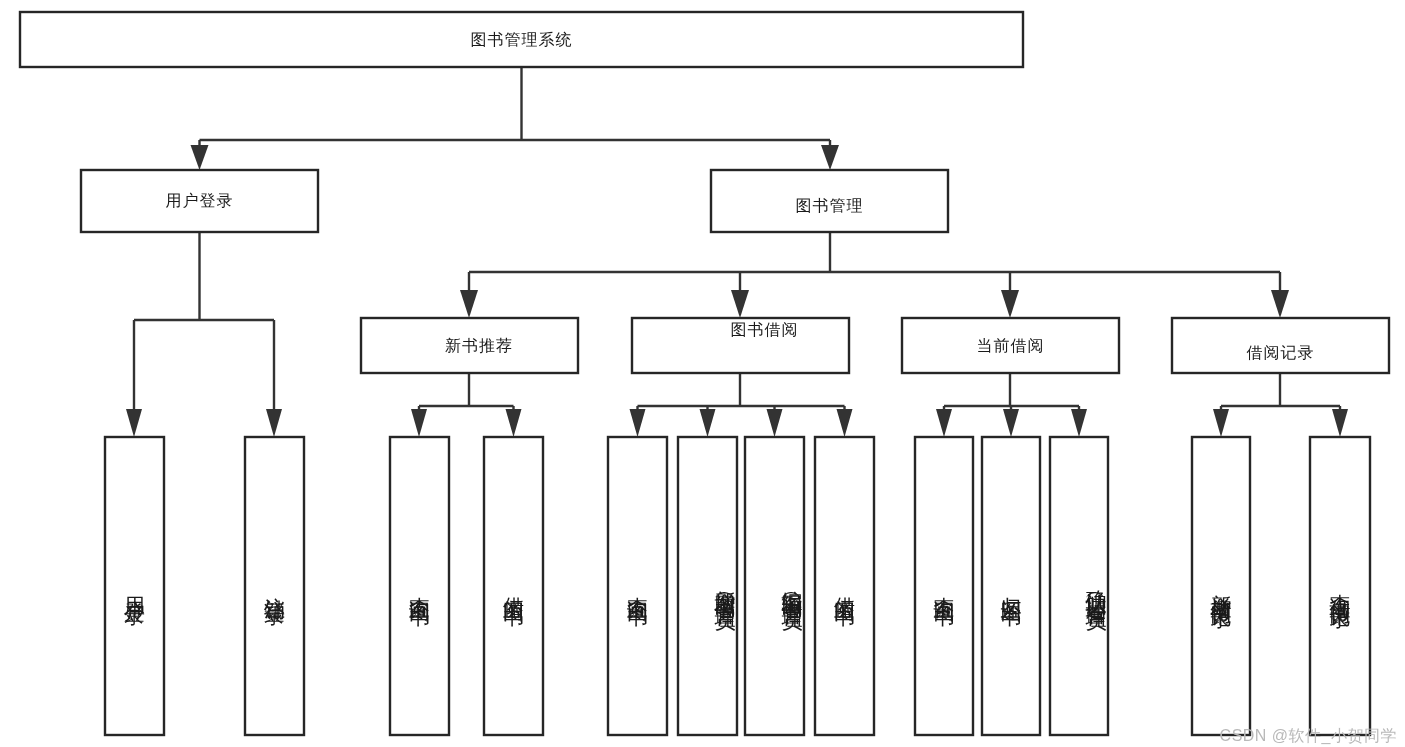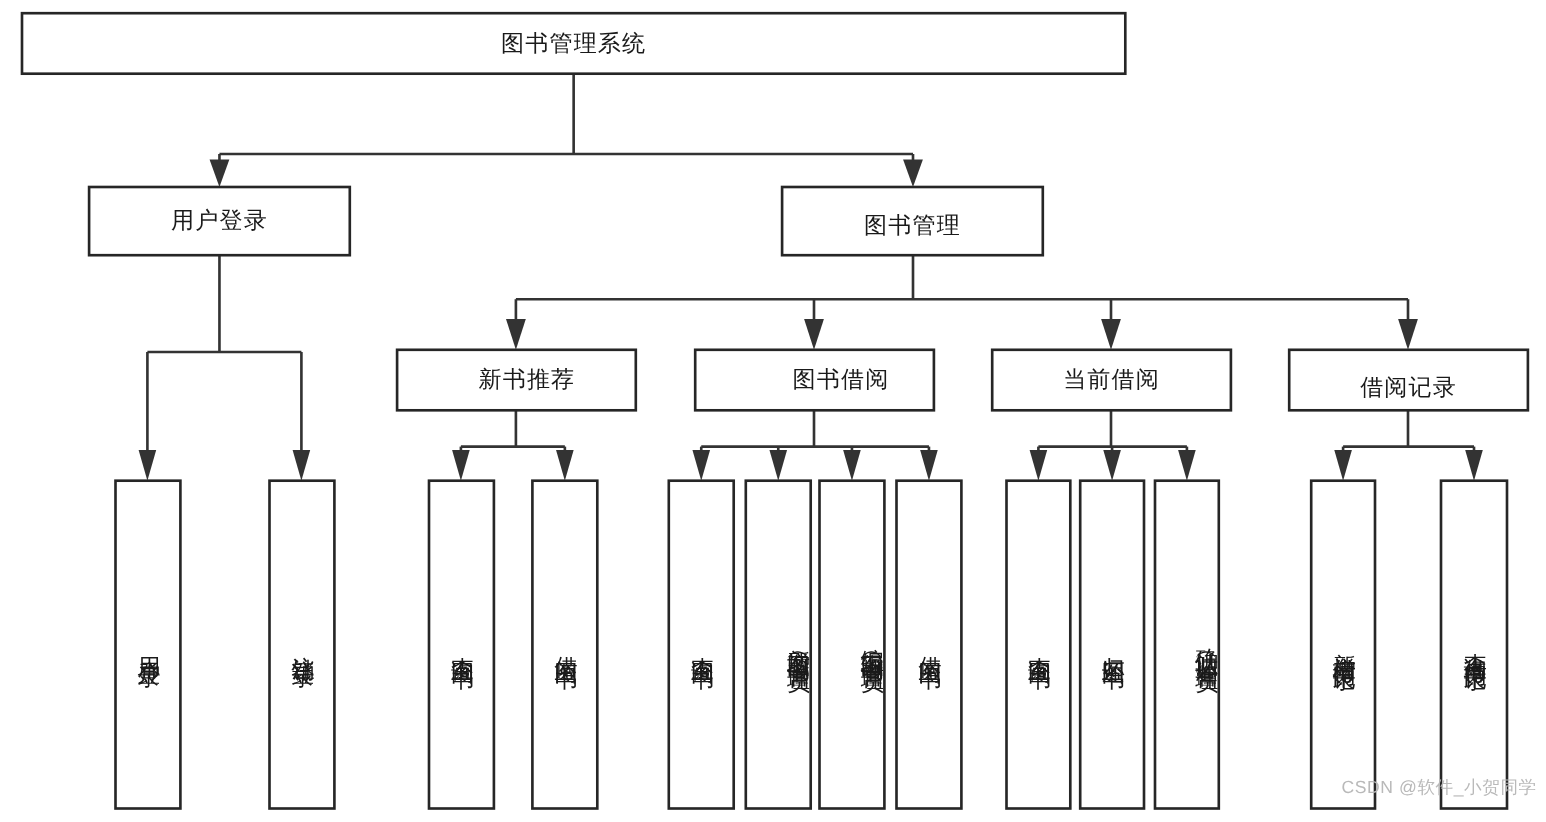--- a/index.html
+++ b/index.html
@@ -44,36 +44,36 @@
     position: absolute;
     display: flex;
     align-items: center;
     justify-content: center;
     color: #1a1a1a;
     font-family: "Liberation Sans", "DejaVu Sans", sans-serif;
     pointer-events: none;
     box-sizing: border-box;
   }
   .node-label.horiz {
-    font-size: 21px;
+    font-size: 16px;
     letter-spacing: 1px;
     line-height: 1.1;
   }
   .node-label.vert {
     writing-mode: vertical-rl;
     text-orientation: upright;
     font-size: 21px;
     letter-spacing: 3px;
     line-height: 1.15;
     white-space: nowrap;
   }
   .watermark {
     position: absolute;
     right: 8px;
-    bottom: 20px;
+    bottom: 0;
     font-size: 16px;
     color: #b9b9b9;
     font-family: "Liberation Sans", "DejaVu Sans", sans-serif;
     letter-spacing: 0.5px;
     white-space: nowrap;
   }
 </style>
 </head>
 <body>
 
@@ -182,21 +182,21 @@
     <rect class="node-box" x="1192" y="437" width="58" height="298"></rect>
     <rect class="node-box" x="1310" y="437" width="60" height="298"></rect>
   </svg>
 
   <div class="node-label horiz" style="left:20px; top:12px; width:1003px; height:55px;">图书管理系统</div>
 
   <div class="node-label horiz" style="left:81px; top:170px; width:237px; height:62px;">用户登录</div>
   <div class="node-label horiz" style="left:711px; top:170px; width:237px; height:72px;">图书管理</div>
 
   <div class="node-label horiz" style="left:361px; top:318px; width:236px; height:55px;">新书推荐</div>
-  <div class="node-label horiz" style="left:632px; top:318px; width:217px; height:55px;padding-left:48px;">图书借阅</div>
+  <div class="node-label horiz" style="left:632px; top:302px; width:217px; height:55px;padding-left:48px;">图书借阅</div>
   <div class="node-label horiz" style="left:902px; top:318px; width:217px; height:55px;">当前借阅</div>
   <div class="node-label horiz" style="left:1172px; top:318px; width:217px; height:69px;">借阅记录</div>
 
   <div class="node-label vert" style="left:105px; top:437px; width:59px; height:298px;">用户登录</div>
   <div class="node-label vert" style="left:245px; top:437px; width:59px; height:298px;">注销登录</div>
 
   <div class="node-label vert" style="left:390px; top:437px; width:59px; height:298px;">查询图书</div>
   <div class="node-label vert" style="left:484px; top:437px; width:59px; height:298px;">借阅图书</div>
 
   <div class="node-label vert" style="left:608px; top:437px; width:59px; height:298px;">查询图书</div>

